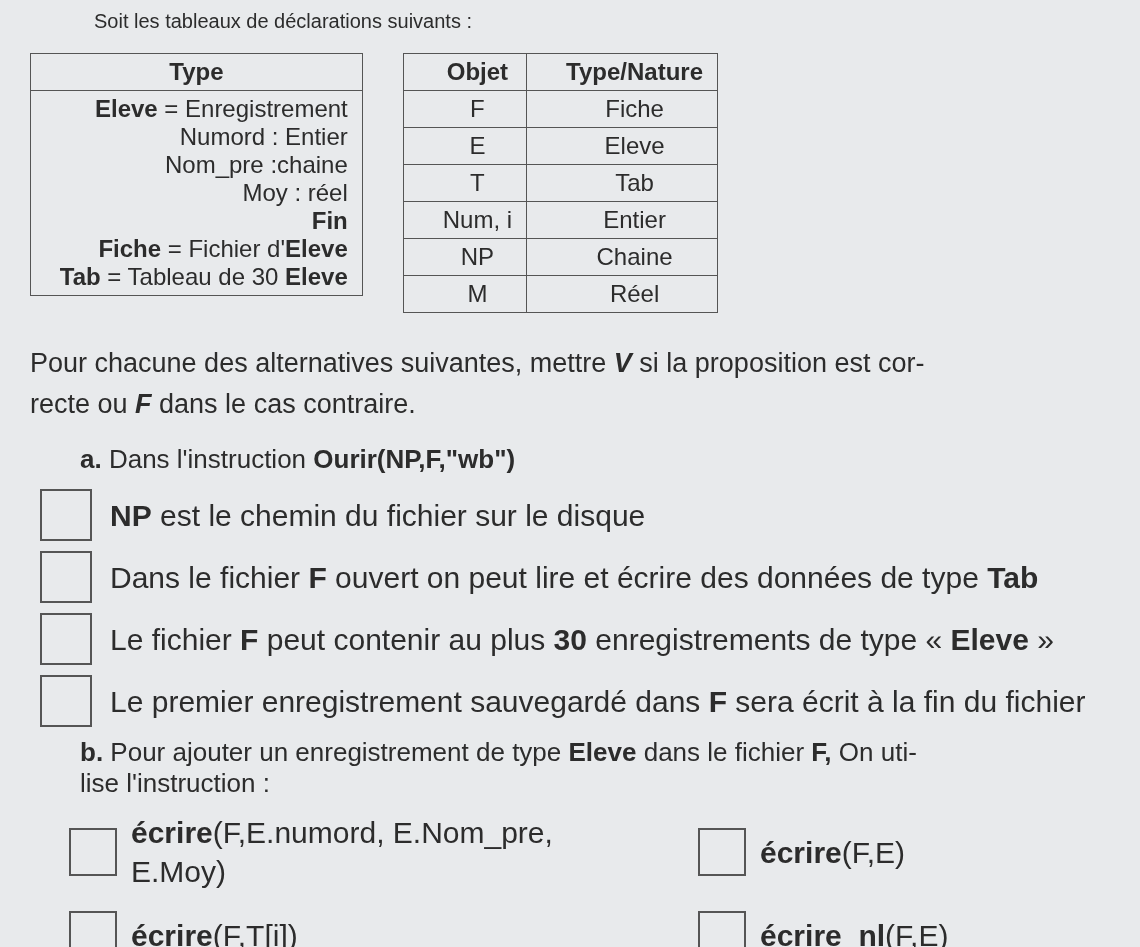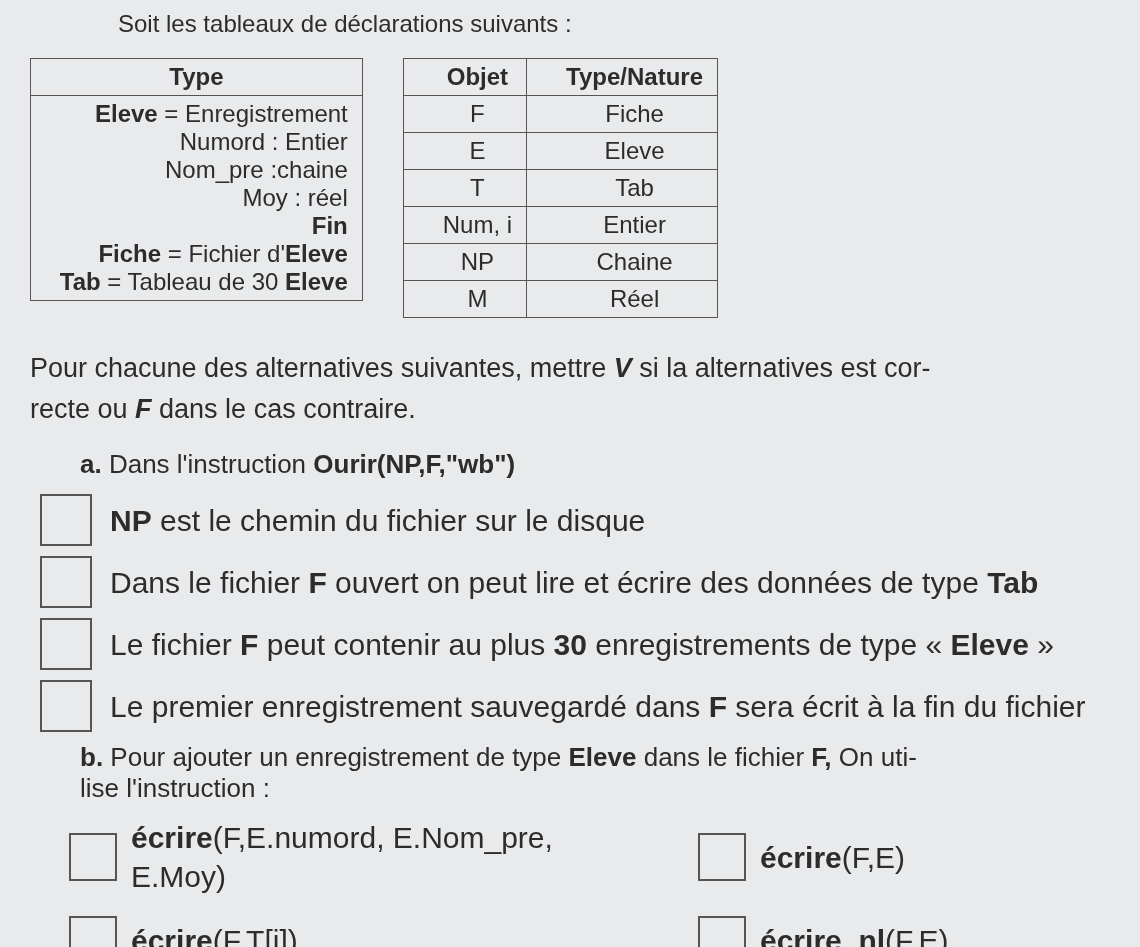--- a/index.html
+++ b/index.html
@@ -8,22 +8,22 @@
     width: 1140px;
     background: #e8eaec;
     font-family: Arial, Helvetica, sans-serif;
     color: #2c2c2c;
     font-size: 24px;
   }
   .page {
     padding: 10px 30px 30px 30px;
   }
   .intro {
-    font-size: 24px;
-    margin: 0 0 20px 88px;
+    font-size: 20px;
+    margin: 0 0 20px 64px;
   }
   .tables-row {
     display: flex;
     gap: 40px;
     align-items: flex-start;
     margin-bottom: 30px;
   }
   table {
     border-collapse: collapse;
     background: transparent;
@@ -153,21 +153,21 @@
       <tr>
         <td>M</td>
         <td>Réel</td>
       </tr>
     </tbody>
       </table>
 
   </div>
 
   <div class="para">
-    <span>Pour chacune des alternatives suivantes, mettre </span><b><i>V</i></b><span> si la alternatives est cor-</span><br>
+    <span>Pour chacune des alternatives suivantes, mettre </span><b><i>V</i></b><span> si la proposition est cor-</span><br>
     <span>recte ou </span><b><i>F</i></b><span> dans le cas contraire.</span>
   </div>
 
   <div class="q-line">
     <span class="q-letter">a.</span><span> Dans l'instruction </span><b>Ourir(NP,F,"wb")</b>
   </div>
 
   <div class="opt-row">
     <div class="checkbox"></div>
     <div class="opt-text">

